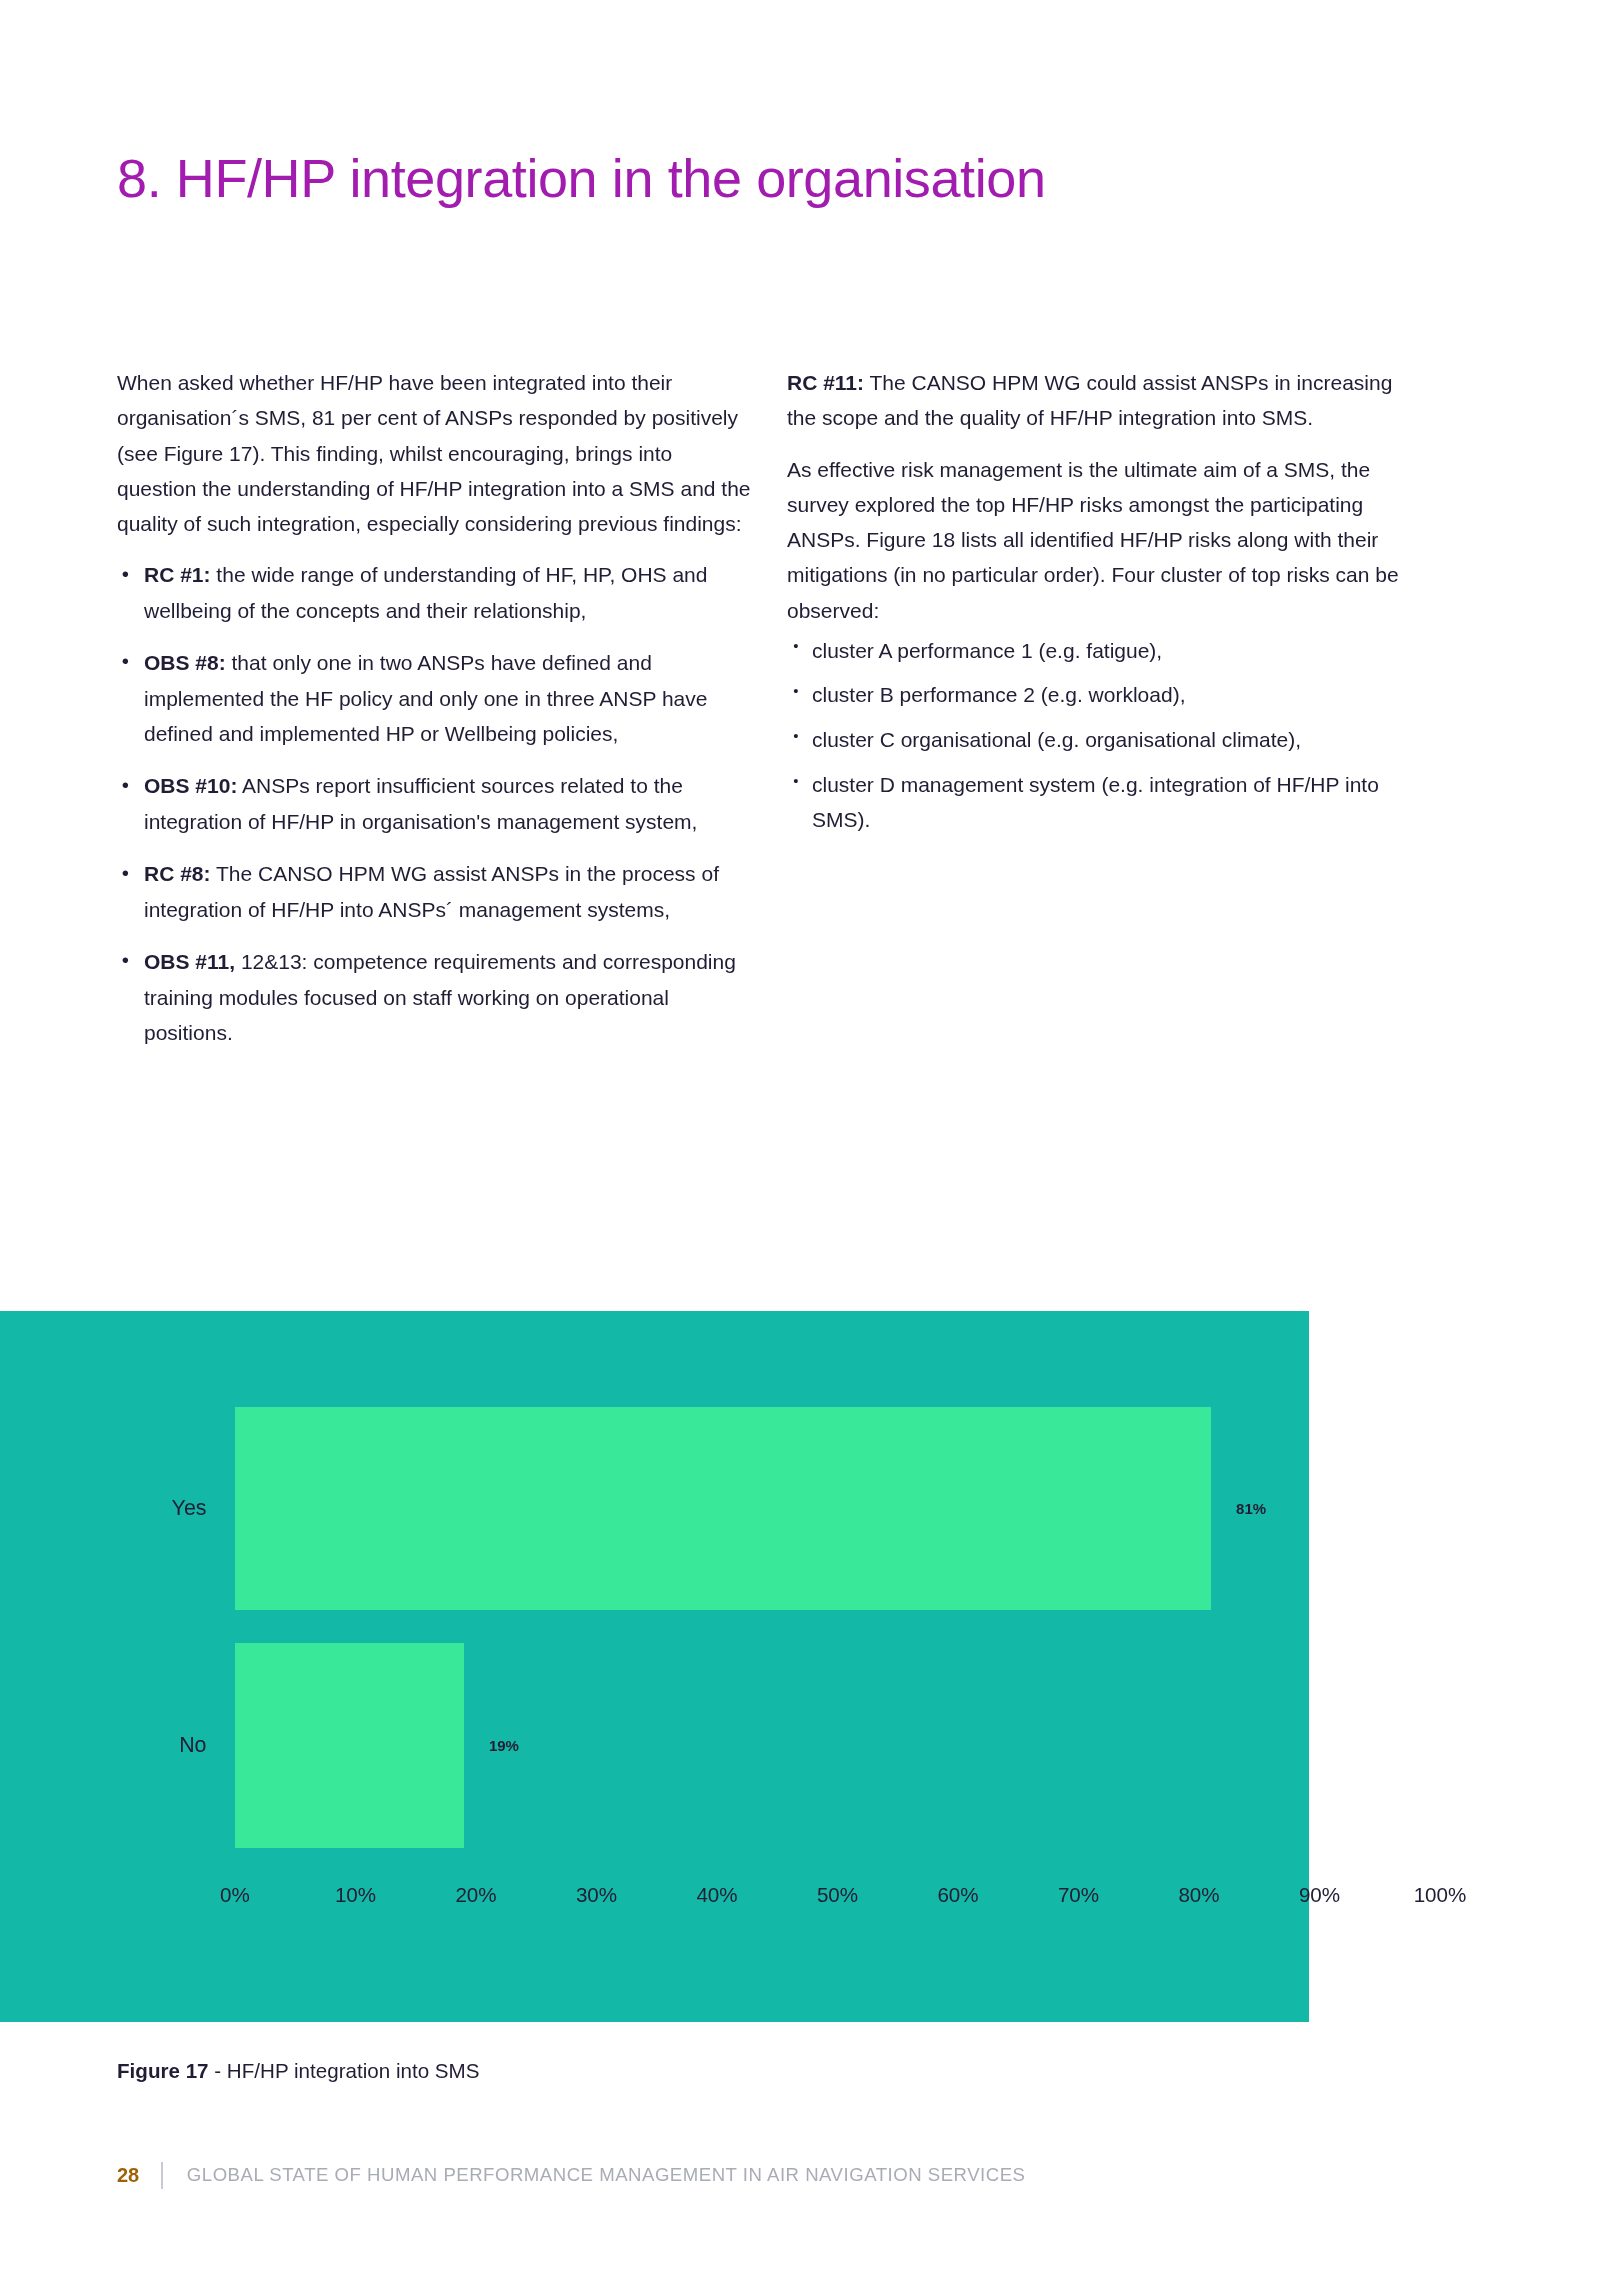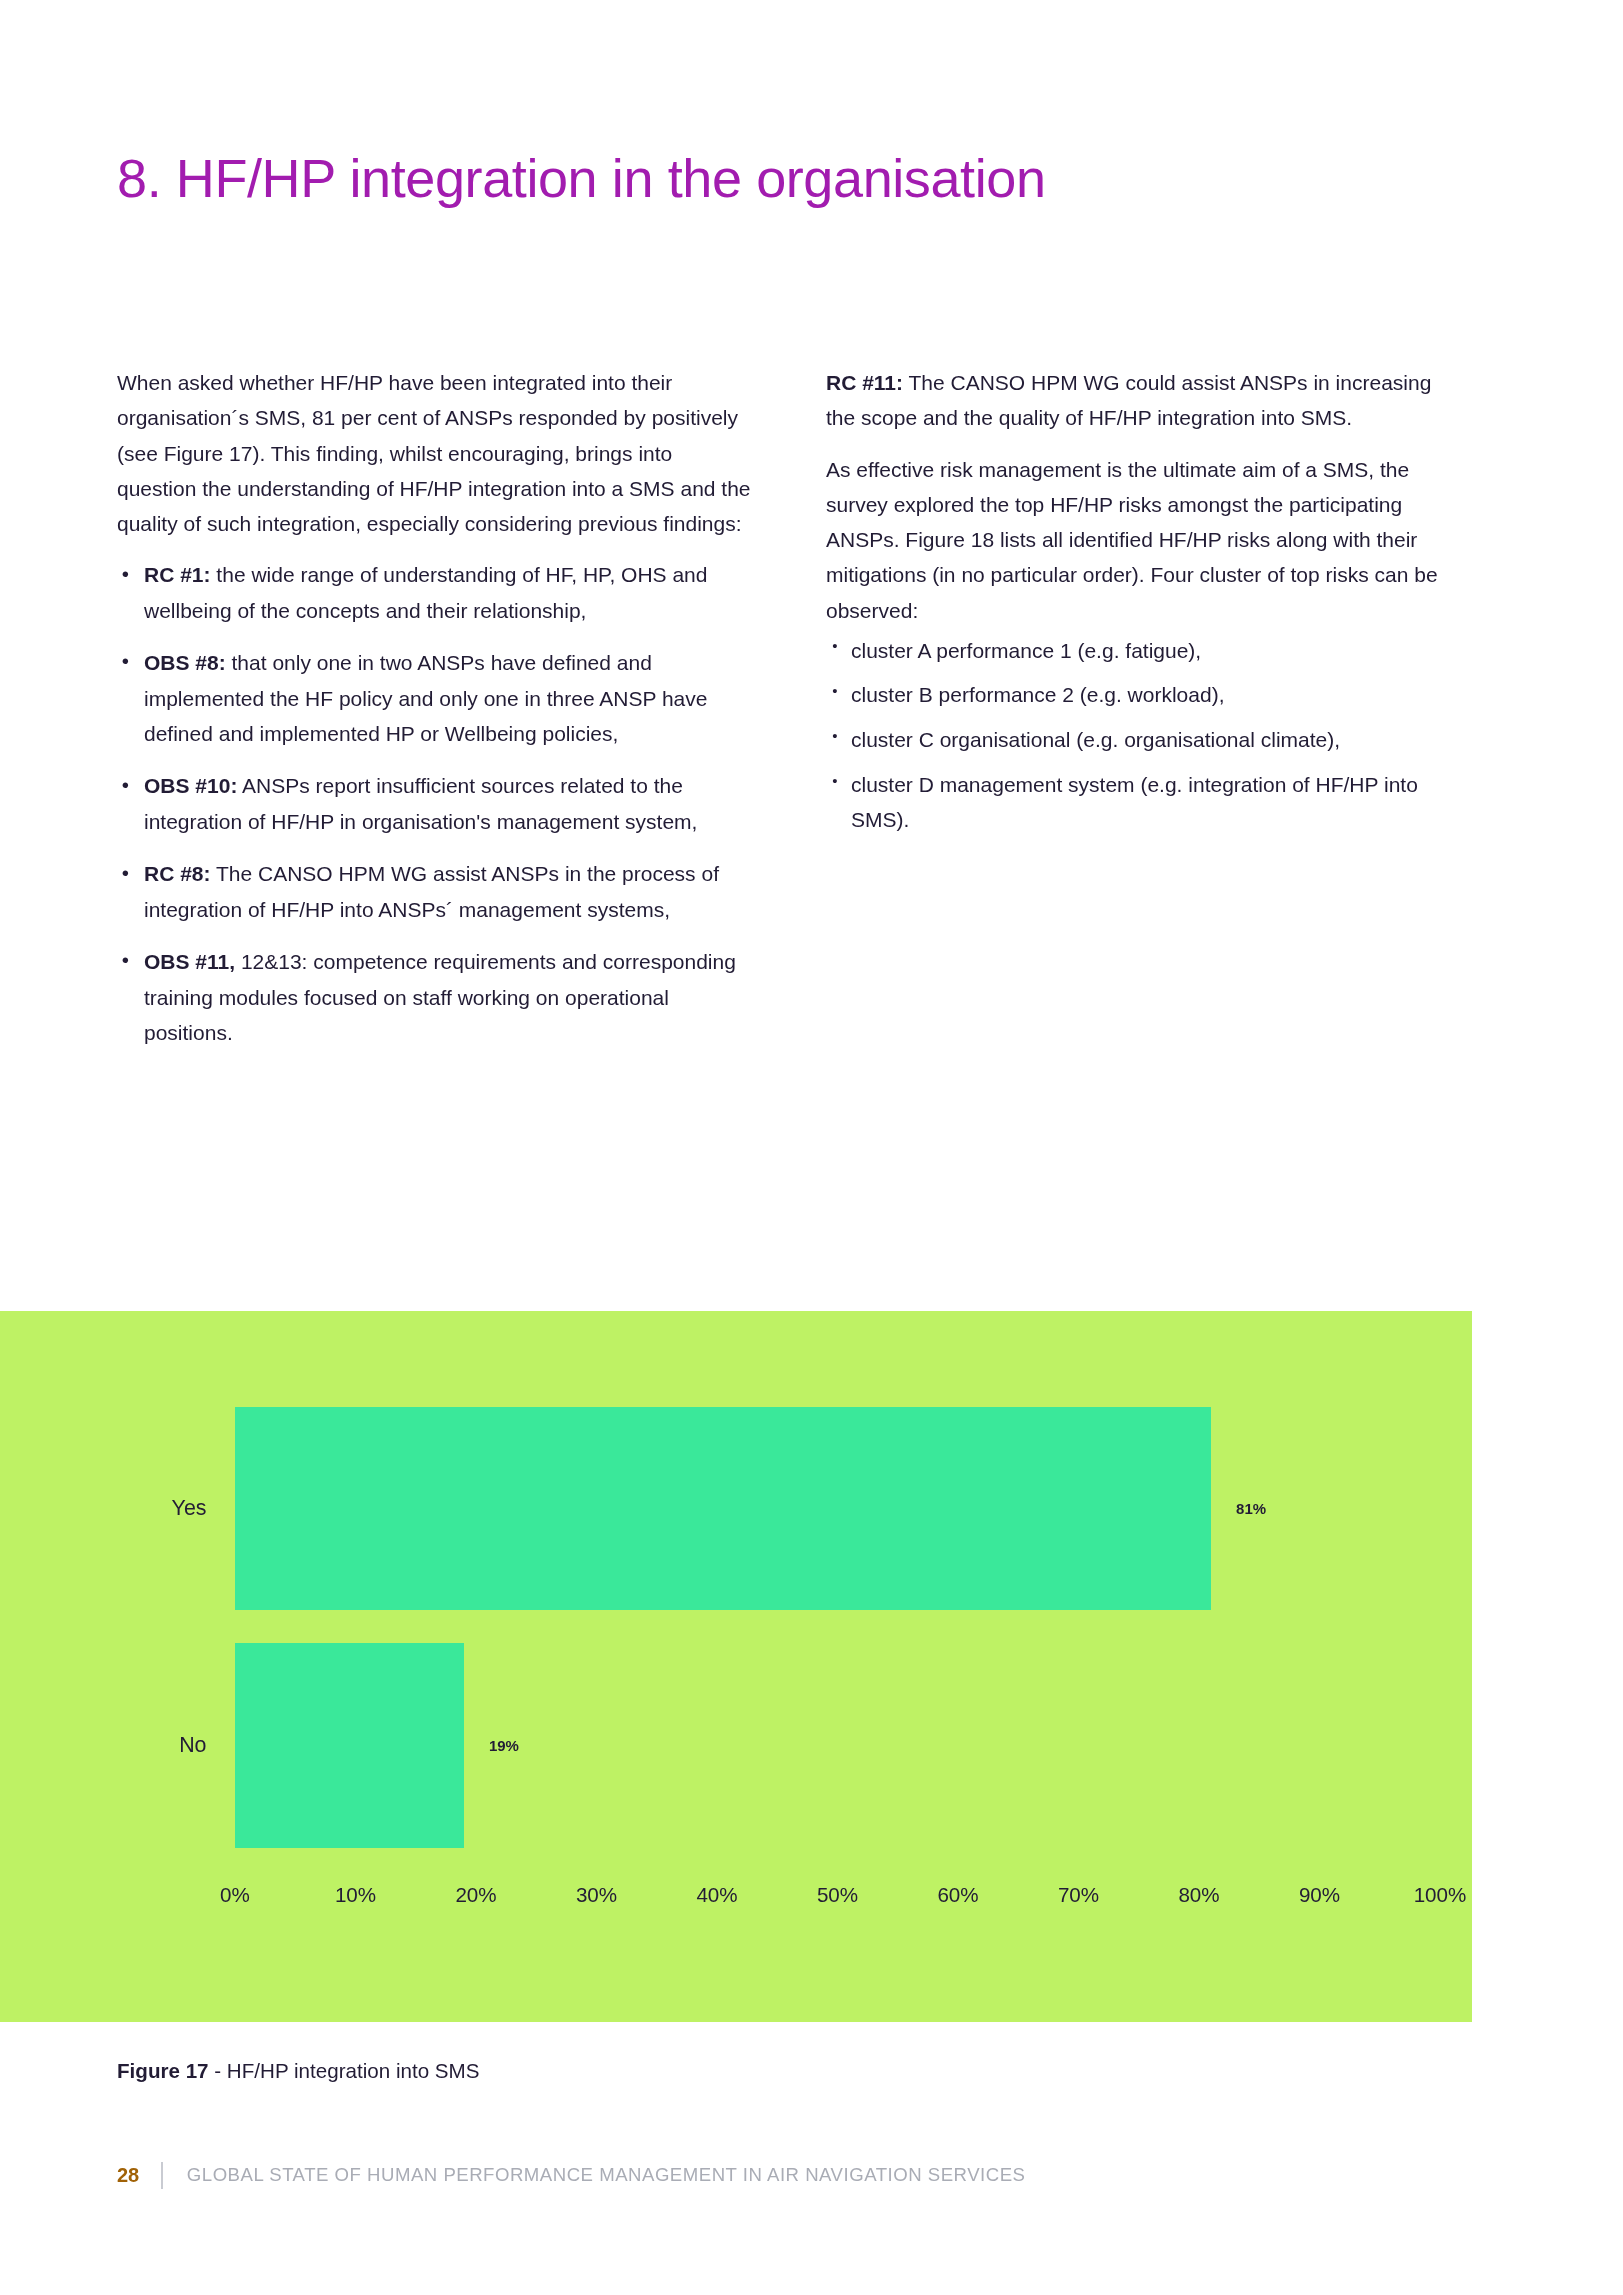--- a/index.html
+++ b/index.html
@@ -29,21 +29,21 @@
     color: #a21caf;
   }
 
   
   .columns {
     position: absolute;
     left: 117px;
     top: 365px;
     width: 1395px;
     display: flex;
-    gap: 70px;
+    gap: 31px;
   }
   .col {
     width: 639px;
   }
   .col p {
     margin: 0 0 16px 0;
     font-size: 21px;
     line-height: 1.68;
     color: #221C35;
   }
@@ -80,23 +80,23 @@
     font-size: 15px;
     top: 0.8px;
   }
   .lead { font-weight: 700; text-align: right; }
 
   
   .chart-panel {
     position: absolute;
     left: 0;
     top: 1311px;
-    width: 1472px;
+    width: 1309px;
     height: 711px;
-    background: #bef264;
+    background: #14b8a6;
   }
   .plot-area {
     position: absolute;
     left: 235px;
     top: 96px;
     width: 1205px;  
     height: 442px;
   }
   .bar {
     position: absolute;

